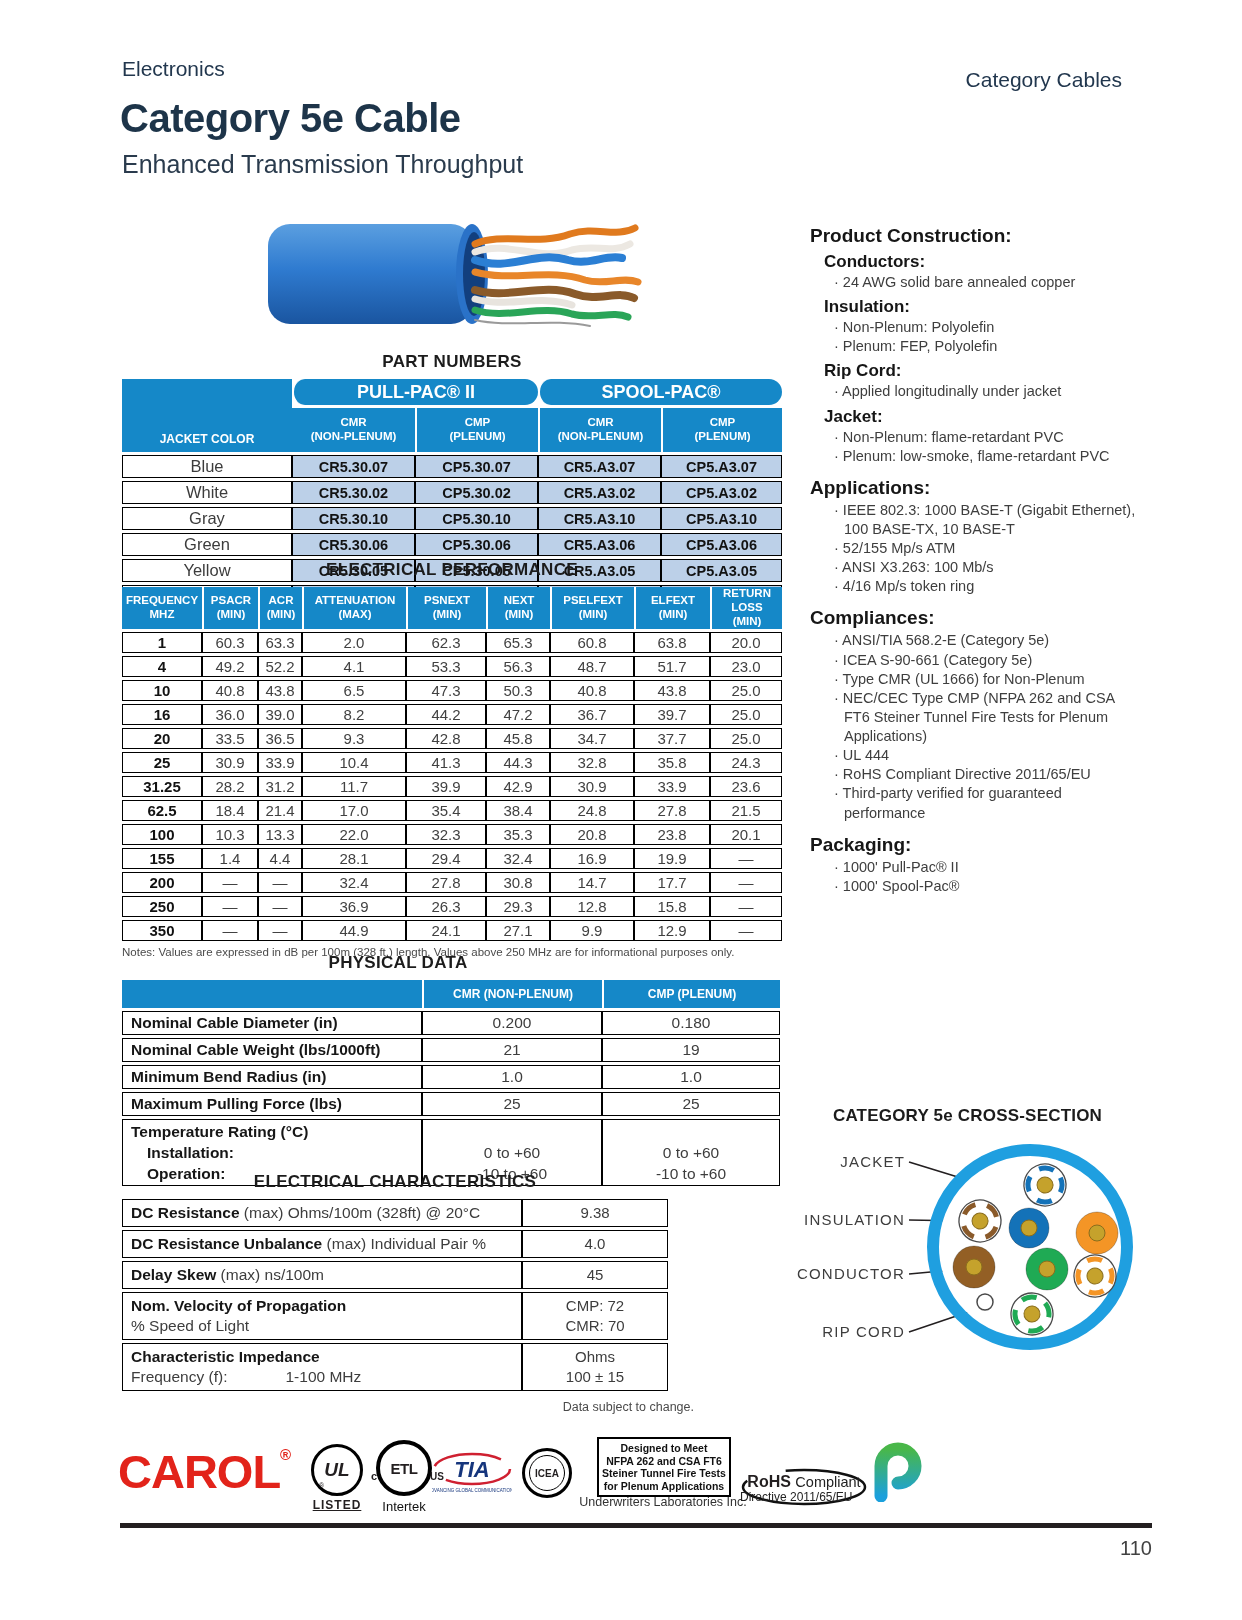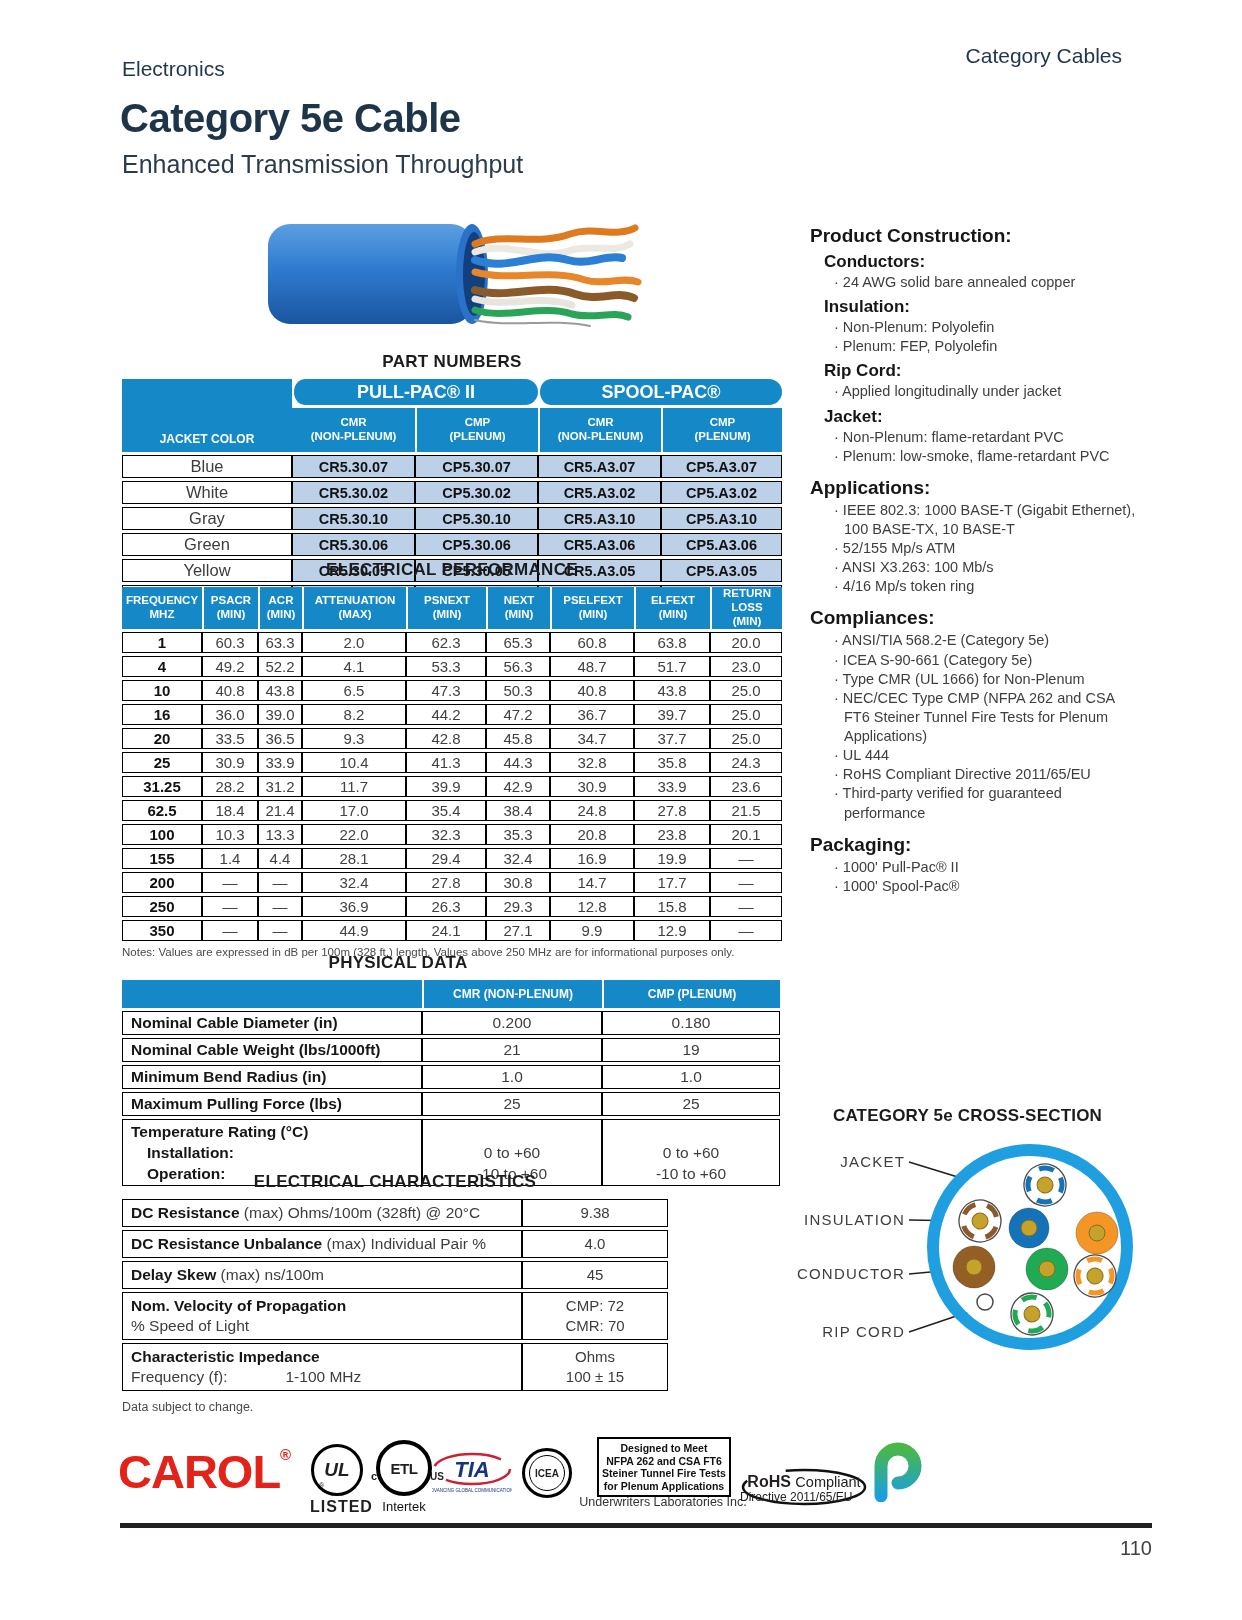--- a/index.html
+++ b/index.html
@@ -1,20 +1,20 @@
 <!DOCTYPE html>
 <html><head>
 <meta charset="utf-8">
 <style>
   html,body{margin:0;padding:0;background:#fff;}
   .page{position:relative;width:1242px;height:1620px;background:#fff;overflow:hidden;
         font-family:"Liberation Sans", sans-serif;color:#231f20;}
   
   .hdr-left{position:absolute;left:122px;top:57px;font-size:21px;color:#22374e;}
-  .hdr-right{position:absolute;right:120px;top:44px;font-size:21px;color:#22374e;margin-left:44px;}
+  .hdr-right{position:absolute;right:120px;top:68px;font-size:21px;color:#22374e;margin-left:44px;}
   .title{position:absolute;left:120px;top:96px;font-size:40px;font-weight:800;color:#1d3449;letter-spacing:-0.5px;margin:0;}
   .subtitle{position:absolute;left:122px;top:150px;font-size:25px;color:#2a3b4d;}
   
   .photo{position:absolute;left:250px;top:202px;width:400px;height:140px;}
   
   .tbl-title{font-weight:800;font-size:17px;color:#1c1c1c;text-align:center;letter-spacing:.3px;margin-bottom:4px;}
   table{border-collapse:separate;border-spacing:0 3px;table-layout:fixed;width:100%;}
   th,td{overflow:hidden;}
   thead th{background:#1588c8;color:#fff;font-weight:700;text-align:center;vertical-align:middle;}
   thead th + th{border-left:2.5px solid #fff;}
@@ -43,41 +43,41 @@
   .pd-spacer{height:21px;}
   .pd-val div{line-height:21px;}
   
   .ec-wrap{position:absolute;left:122px;top:1172px;width:546px;}
   .ec-label{text-align:left;padding:3px 8px;font-size:15.5px;color:#3d3d3d;}
   .ec-bold{font-weight:700;color:#161616;}
   .ec-label div{line-height:20px;}
   .ec-gap{margin-left:58px;margin-top:32px;}
   .ec-value{font-size:15px;color:#3d3d3d;}
   .ec-value div{line-height:20px;}
-  .ec-foot{font-size:12.5px;color:#4a4a4a;margin:6px -26px 0 0;}
+  .ec-foot{font-size:12.5px;color:#4a4a4a;text-align:right;margin:6px -26px 0 0;}
   
   .rc{position:absolute;left:810px;top:214px;width:332px;}
   .rc-h3{font-size:19px;font-weight:800;color:#161616;margin:11px 0 2px 0;}
   .rc-h4{font-size:17px;font-weight:800;color:#161616;margin:5px 0 1px 14px;}
   .rc-b{font-size:14.5px;color:#3e3e3e;line-height:1.32;margin-left:24px;padding-left:10px;text-indent:-10px;}
   
   .cs-title{position:absolute;left:795px;top:1106px;width:345px;text-align:center;
             font-size:17px;font-weight:800;color:#1c1c1c;letter-spacing:.2px;}
   .cs-svg{position:absolute;left:795px;top:1130px;}
   .cs-label{font-size:15px;fill:#3d3d3d;letter-spacing:1.2px;text-anchor:end;
             font-family:"Liberation Sans",sans-serif;}
   
   .carol{position:absolute;left:118px;top:1444px;font-size:47px;font-weight:800;color:#e2231a;letter-spacing:-1px;}
   .carol sup{font-size:15px;vertical-align:28px;}
   .ul-logo{position:absolute;left:310px;top:1444px;width:54px;text-align:center;}
   .ul-circle{width:46px;height:46px;border:3.5px solid #000;border-radius:50%;margin:0 auto;
              display:flex;align-items:center;justify-content:center;position:relative;}
   .ul-circle .ul-t{font-weight:800;font-style:italic;font-size:19px;}
   .ul-circle .ul-r{position:absolute;left:5px;bottom:4px;font-size:7px;}
-  .ul-listed{font-size:16px;font-weight:700;letter-spacing:1px;margin-top:2px;}
+  .ul-listed{font-size:12px;font-weight:700;letter-spacing:1px;margin-top:2px;text-decoration:underline;}
   .etl-logo{position:absolute;left:374px;top:1440px;width:60px;text-align:center;}
   .etl-circle{width:48px;height:48px;border:4px solid #000;border-radius:50%;margin:0 auto;
               display:flex;align-items:center;justify-content:center;position:relative;}
   .etl-t{font-weight:800;font-size:15px;letter-spacing:-.5px;}
   .etl-c{position:absolute;left:-9px;bottom:10px;font-size:11px;font-weight:700;}
   .etl-us{position:absolute;right:-16px;bottom:10px;font-size:10px;font-weight:700;}
   .etl-intertek{font-size:13px;margin-top:3px;color:#111;}
   .tia-logo{position:absolute;left:432px;top:1452px;width:80px;text-align:center;}
   .icea-logo{position:absolute;left:522px;top:1448px;}
   .icea-outer{width:44px;height:44px;border:3px solid #000;border-radius:50%;display:flex;align-items:center;justify-content:center;}

